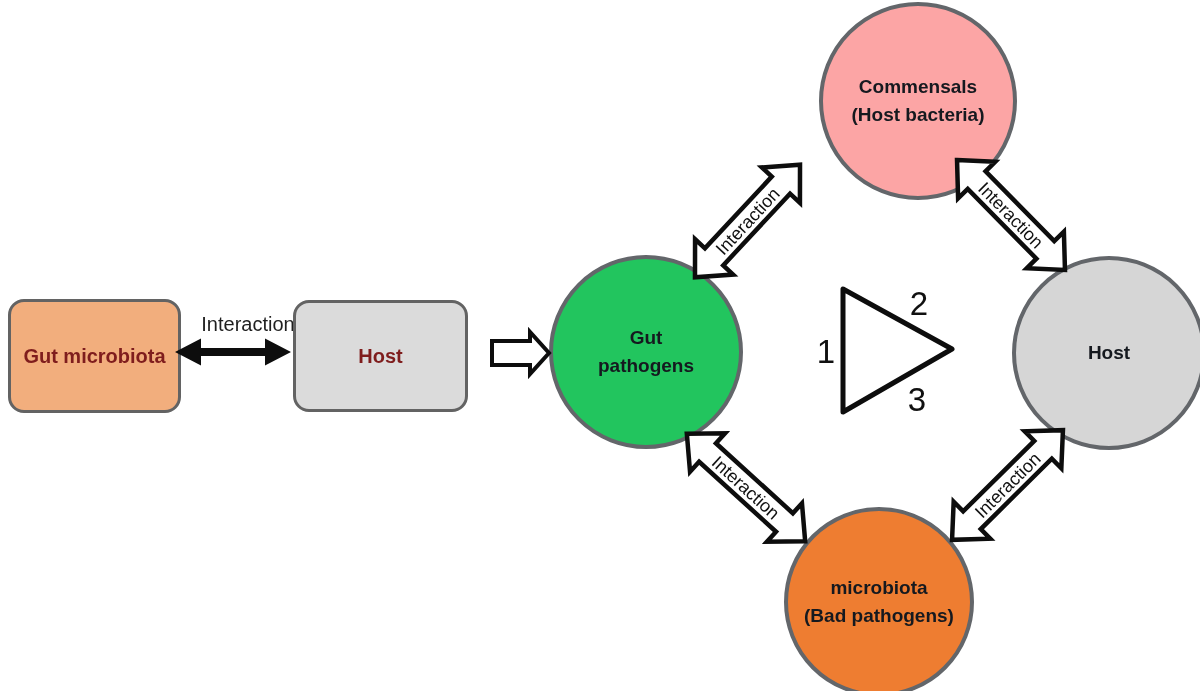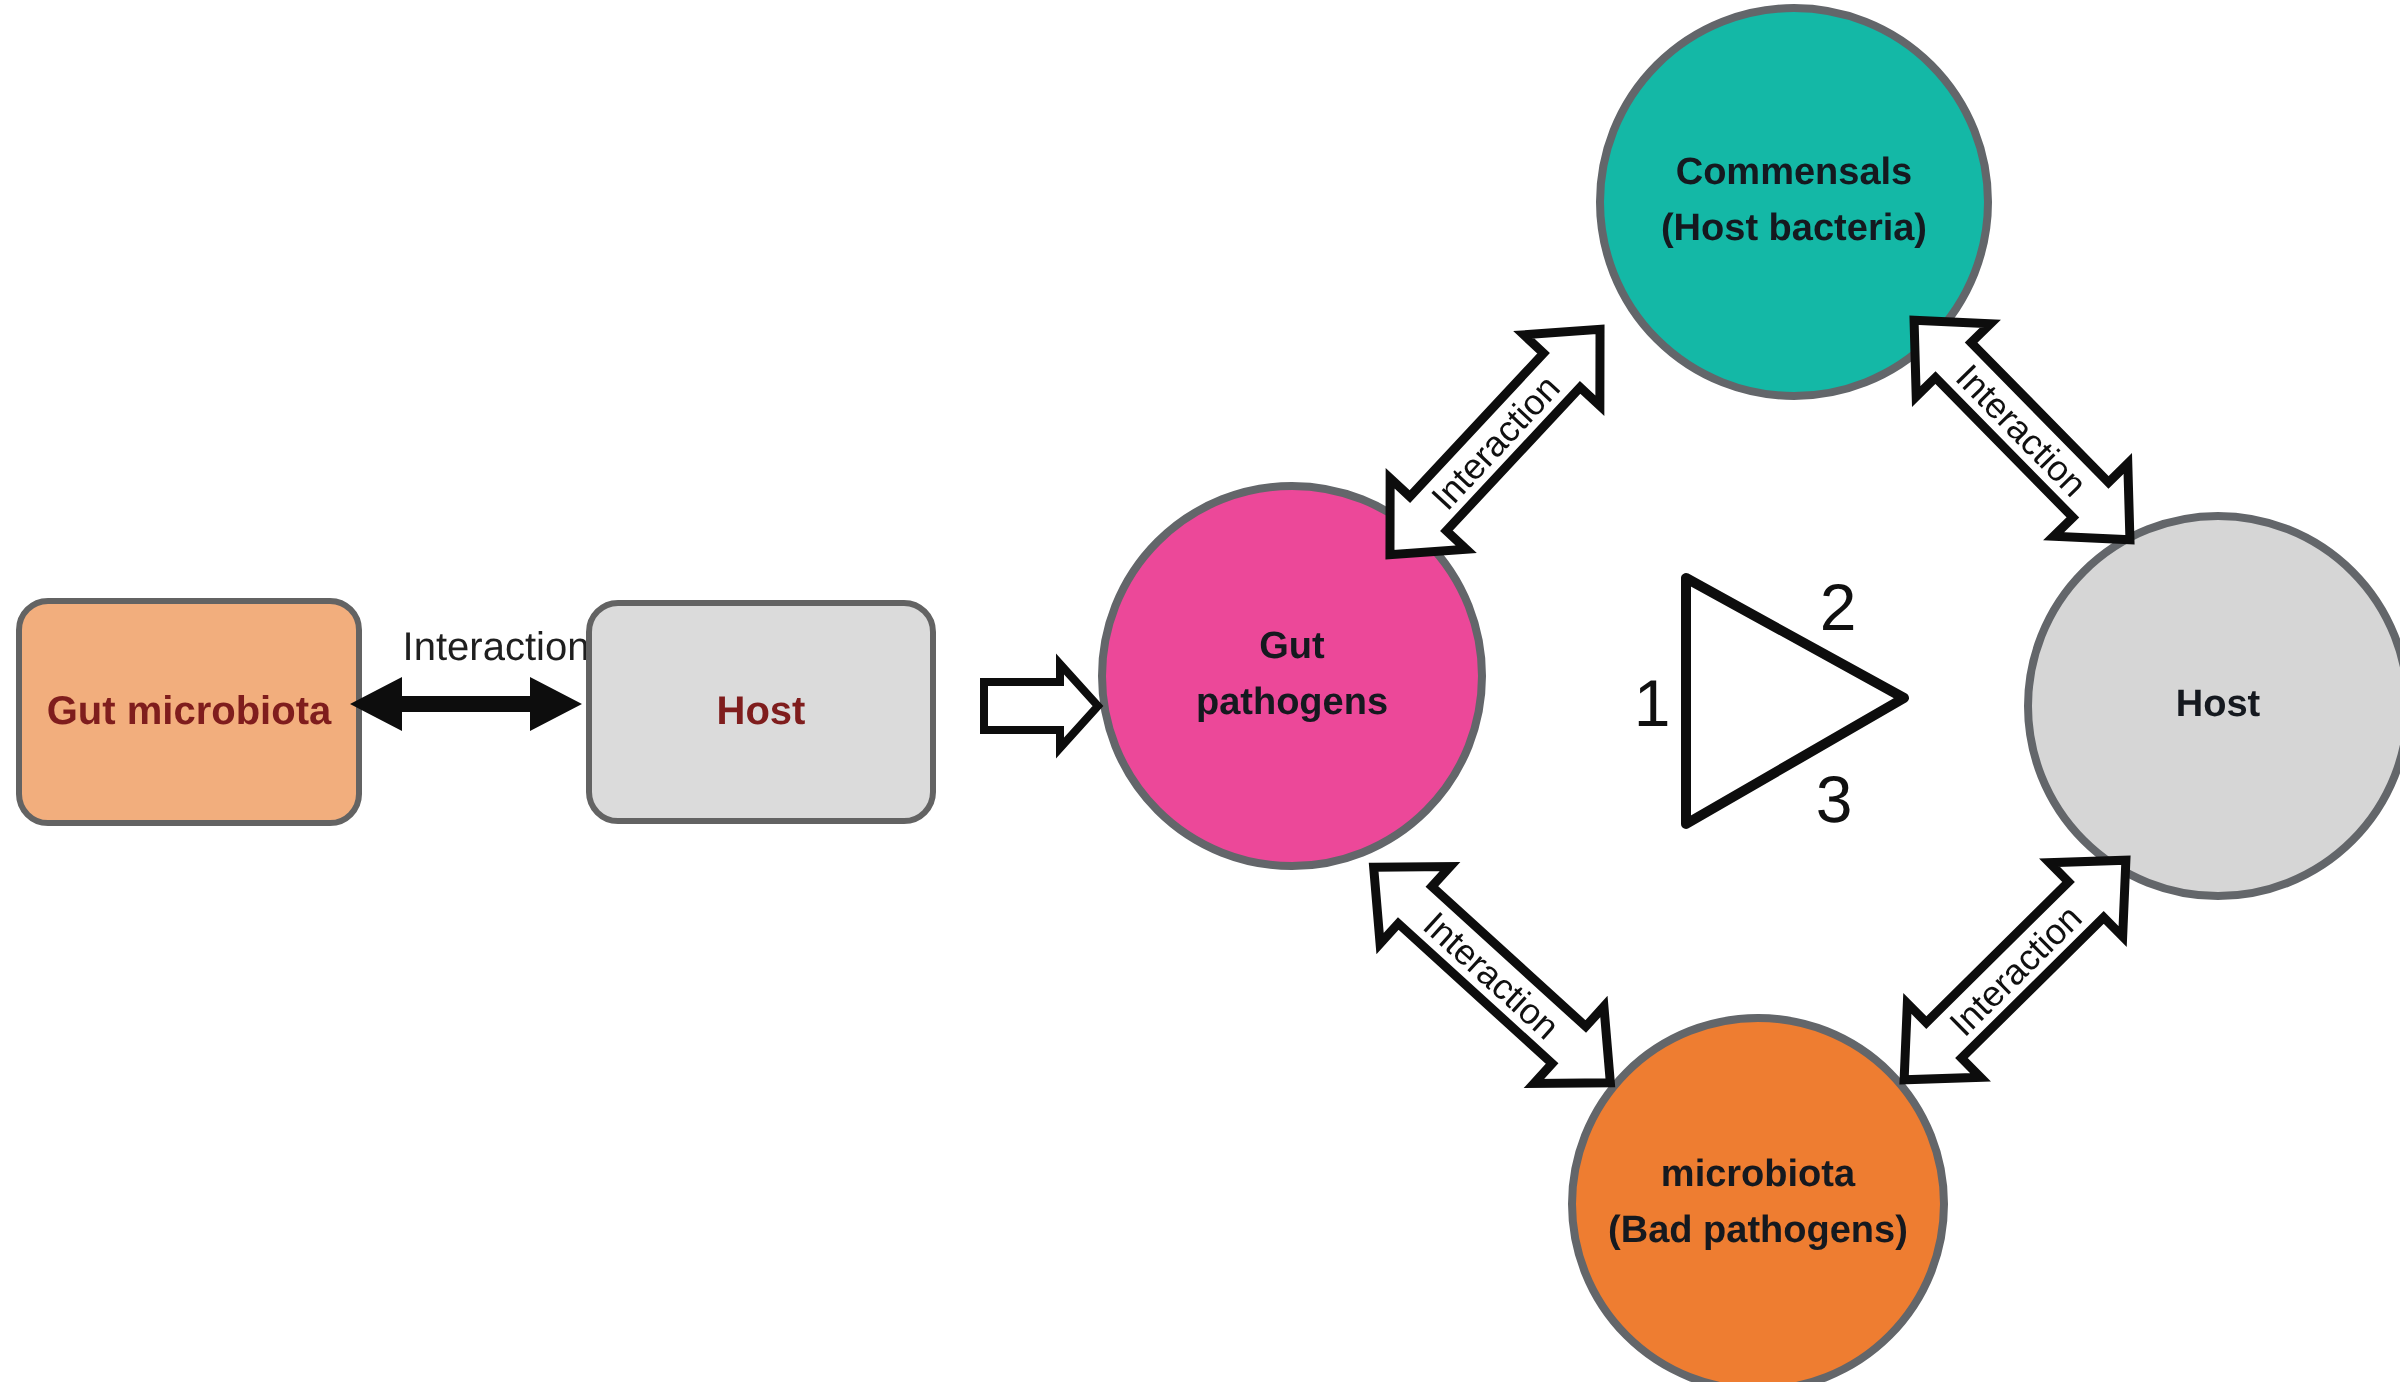--- a/index.html
+++ b/index.html
@@ -17,22 +17,22 @@
   .interaction-top-label{
     position:absolute;left:178px;top:313px;width:140px;text-align:center;
     font-size:20px;color:#1f1f1f;
   }
   .circle{
     position:absolute;border-radius:50%;border:4px solid #63666A;
     display:flex;align-items:center;justify-content:center;
     font-weight:700;font-size:19px;text-align:center;line-height:1.45;color:#15191F;
   }
   .circle .ln{display:block;}
-  .circle-commensals{left:798px;top:2px;width:190px;height:190px;background:#14b8a6;}
-  .circle-gut{left:549px;top:241px;width:186px;height:186px;background:#ec4899;}
+  .circle-commensals{left:819px;top:2px;width:190px;height:190px;background:#fca5a5;}
+  .circle-gut{left:549px;top:255px;width:186px;height:186px;background:#22c55e;}
   .circle-host{left:1012px;top:256px;width:186px;height:186px;background:#D6D6D6;}
   .circle-pathogens{left:784px;top:507px;width:182px;height:182px;background:#EE7D31;}
   svg#overlay{position:absolute;left:0;top:0;pointer-events:none;}
   .edge-text{
     font-family:"Liberation Sans", sans-serif;font-size:18px;fill:#101010;
   }
   .tri-num{
     font-family:"Liberation Sans", sans-serif;font-size:33px;fill:#101010;
   }
 </style>

